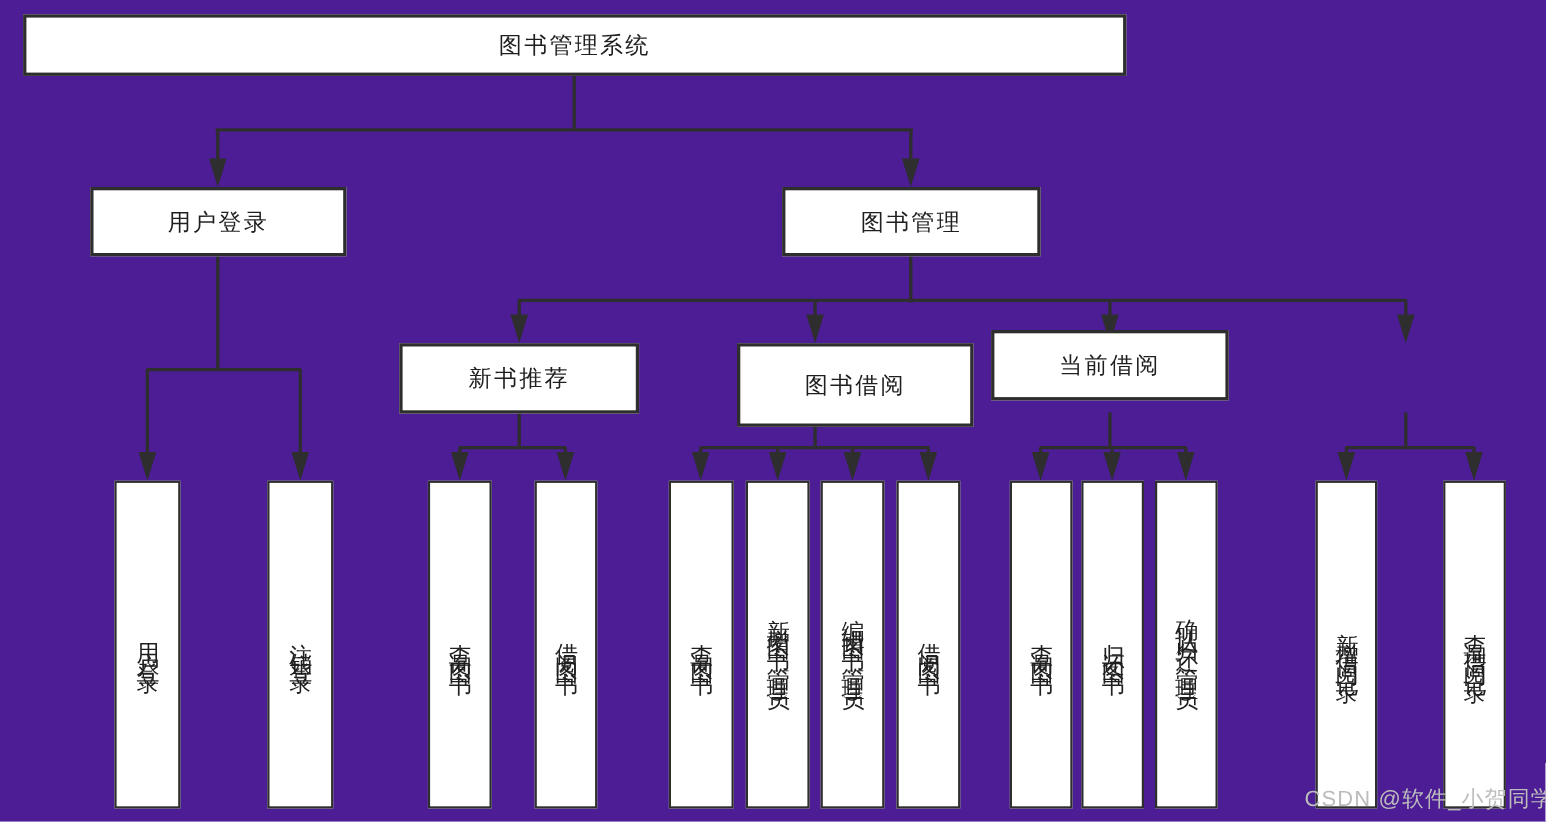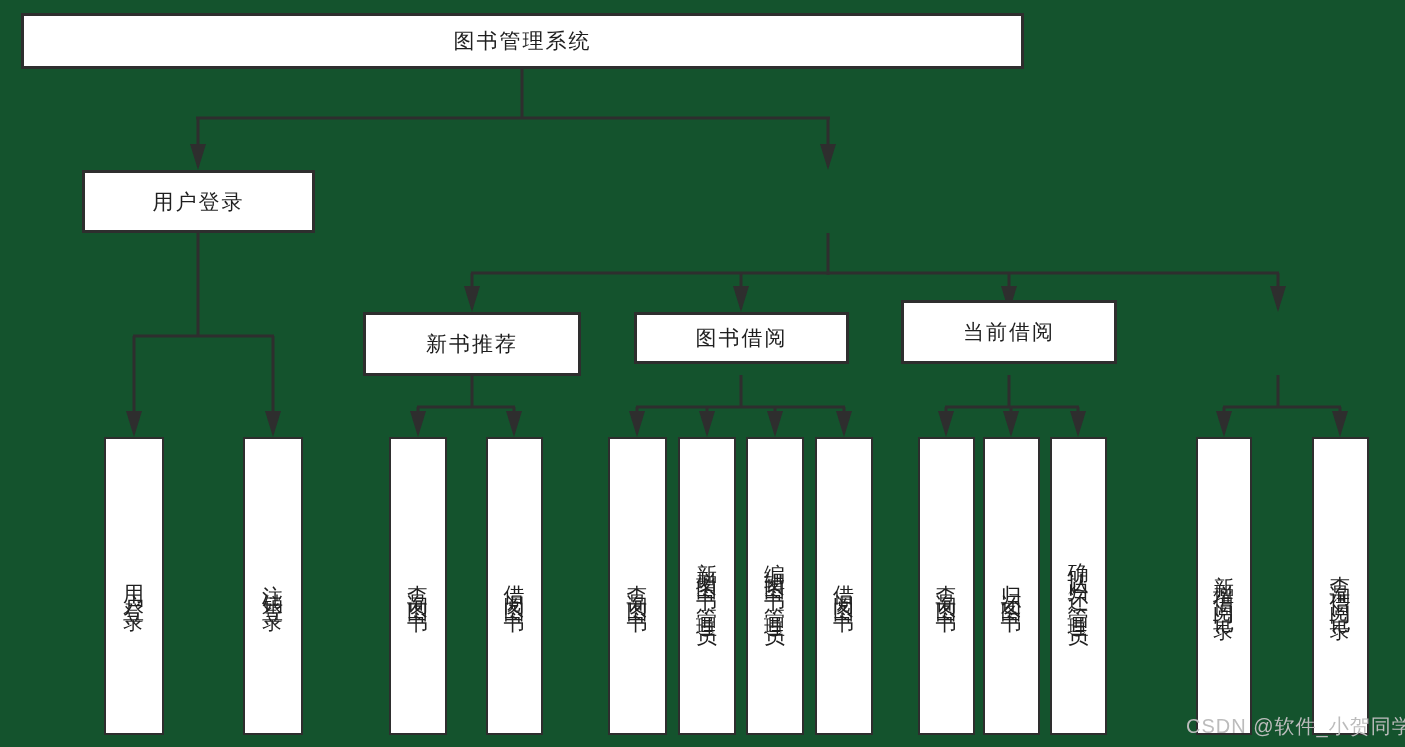--- a/index.html
+++ b/index.html
@@ -5,21 +5,21 @@
   :root{
     --line:#2e2e2e;
     --box-bg:#ffffff;
     --text:#1f1f1f;
     --wm:#bcbcbc;
   }
   html,body{margin:0;padding:0;background:#ffffff;}
   .canvas{
     position:relative;
     width:1405px;height:747px;
-    background:#14532d;
+    background:#4c1d95;
     font-family:"Liberation Sans","DejaVu Sans",sans-serif;
     overflow:hidden;
   }
   .connectors{
     position:absolute;left:0;top:0;
     pointer-events:none;
   }
   .box{
     position:absolute;
     box-sizing:border-box;
@@ -125,25 +125,28 @@
     </g>
   </svg>
 
   <div class="box" style="left:21px;top:13px;width:1003px;height:56px">
     <span>图书管理系统</span>
   </div>
 
   <div class="box" style="left:82px;top:170px;width:233px;height:63px">
     <span>用户登录</span>
   </div>
+  <div class="box" style="left:711px;top:170px;width:235px;height:63px">
+    <span>图书管理</span>
+  </div>
 
   <div class="box" style="left:363px;top:312px;width:218px;height:64px">
     <span>新书推荐</span>
   </div>
-  <div class="box" style="left:634px;top:312px;width:215px;height:52px">
+  <div class="box" style="left:670px;top:312px;width:215px;height:76px">
     <span>图书借阅</span>
   </div>
   <div class="box" style="left:901px;top:300px;width:216px;height:64px">
     <span>当前借阅</span>
   </div>
 
   <div class="box leaf" style="left:104px;top:437px;width:60px;height:298px">
     <span class="vtext">用户登录</span>
   </div>
   <div class="box leaf" style="left:243px;top:437px;width:60px;height:298px">

